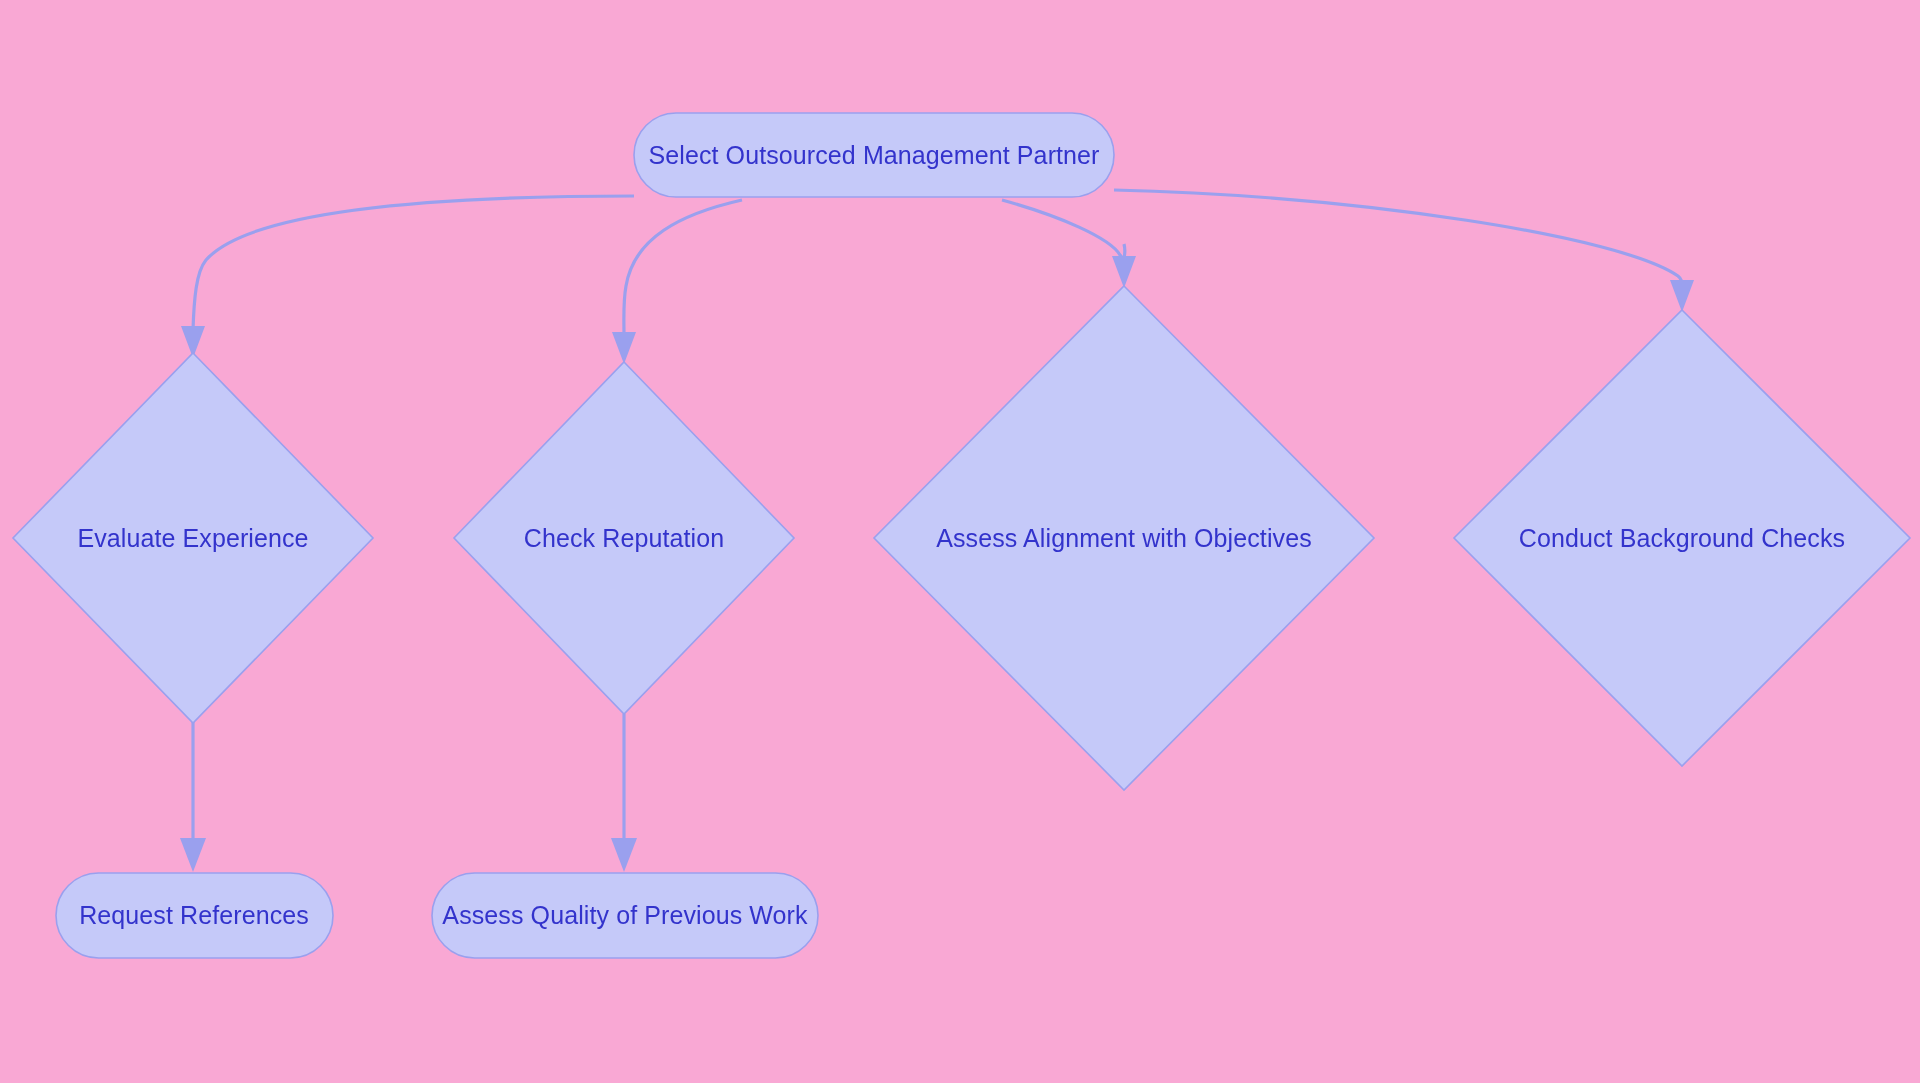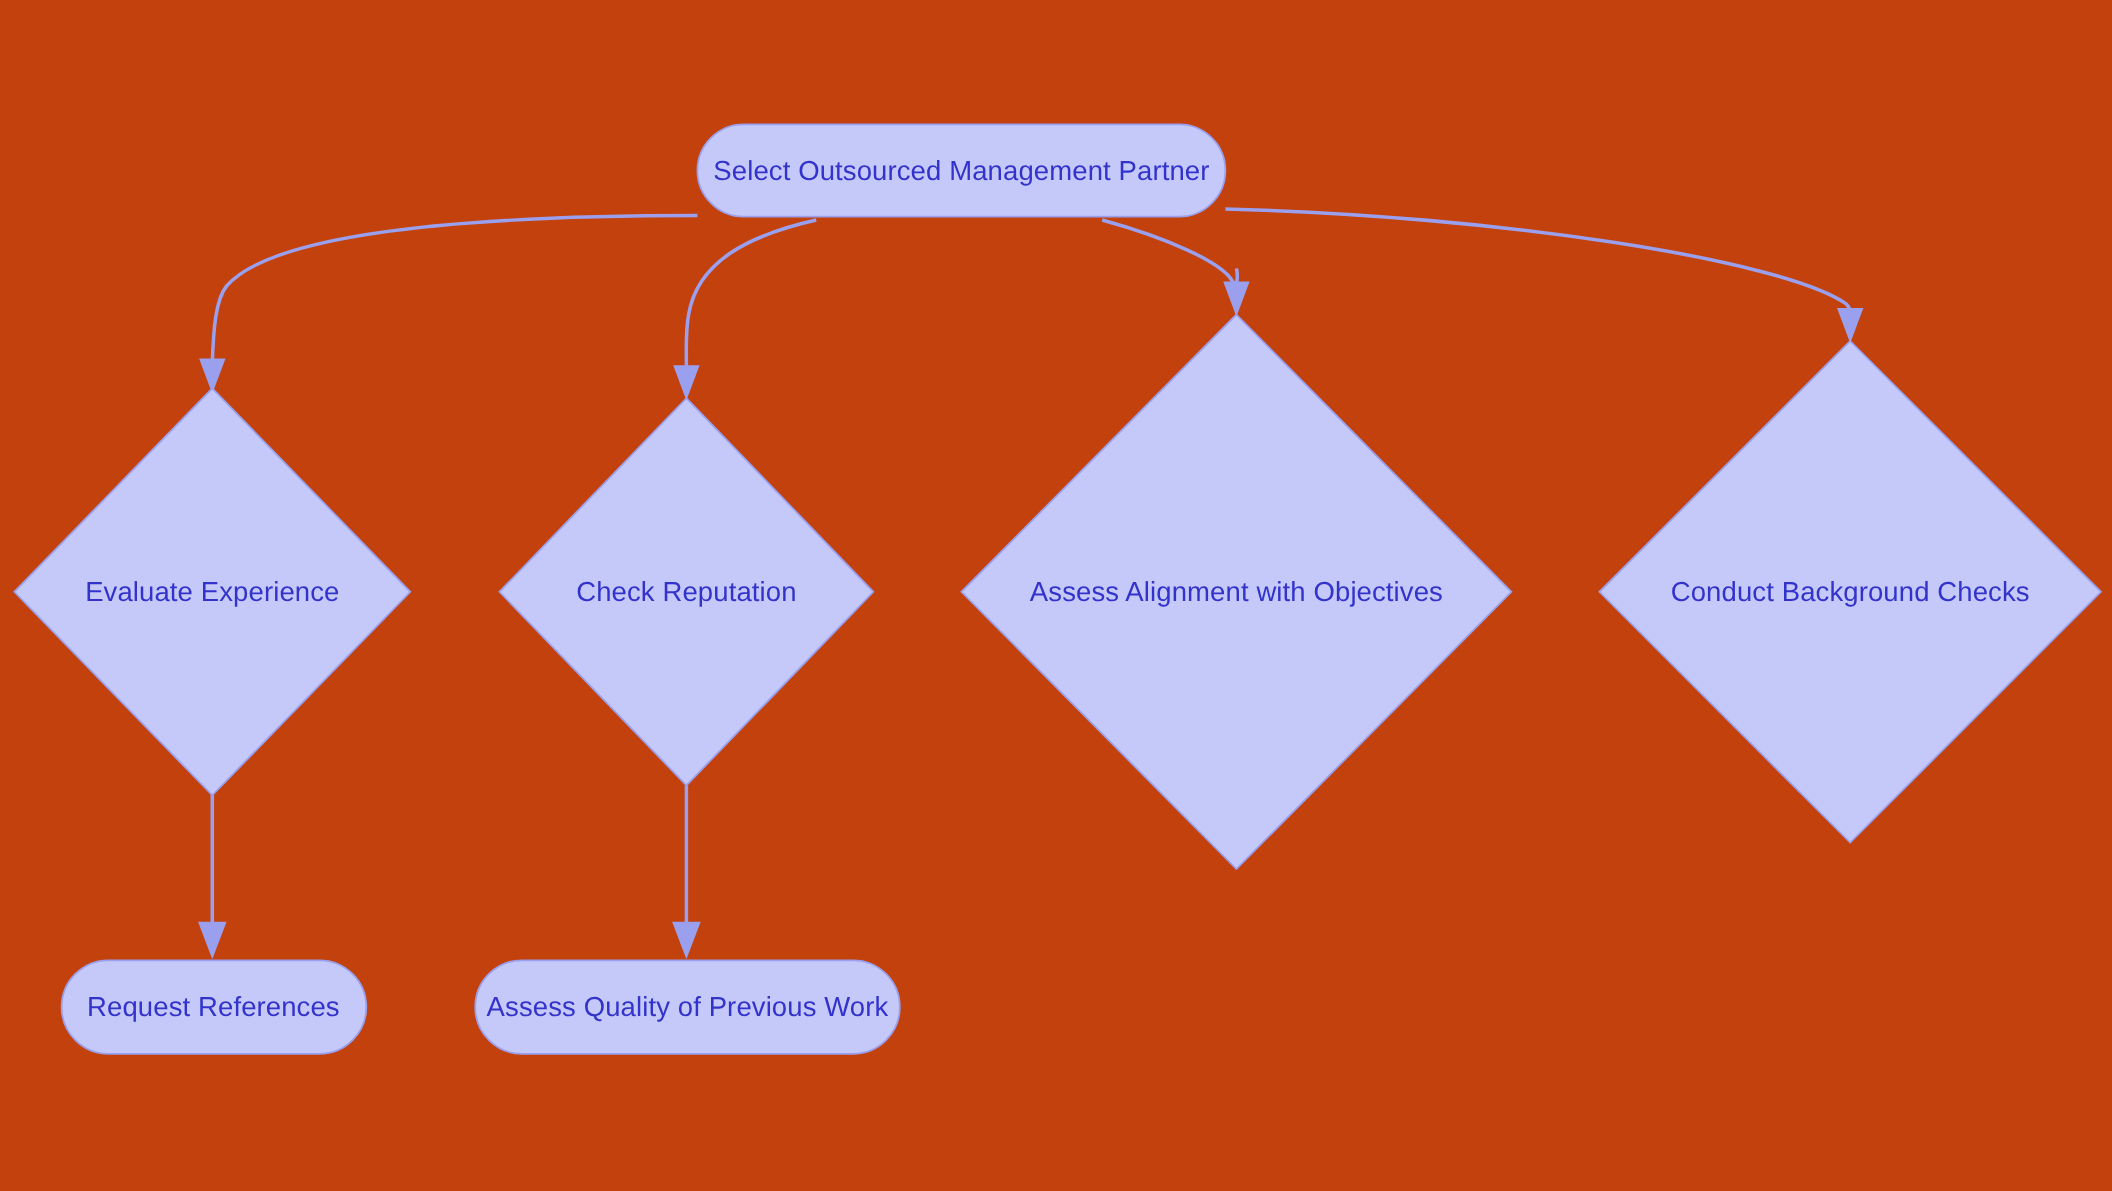--- a/index.html
+++ b/index.html
@@ -10,21 +10,21 @@
   body {
     width: 1920px;
     height: 1083px;
     overflow: hidden;
     font-family: "Liberation Sans", sans-serif;
   }
   #flow-canvas {
     position: relative;
     width: 1920px;
     height: 1083px;
-    background: #c2410c;
+    background: #f9a8d4;
   }
   #flow-svg {
     position: absolute;
     inset: 0;
     width: 1920px;
     height: 1083px;
     display: block;
   }
   .node-shape {
     fill: #c5c9f9;

